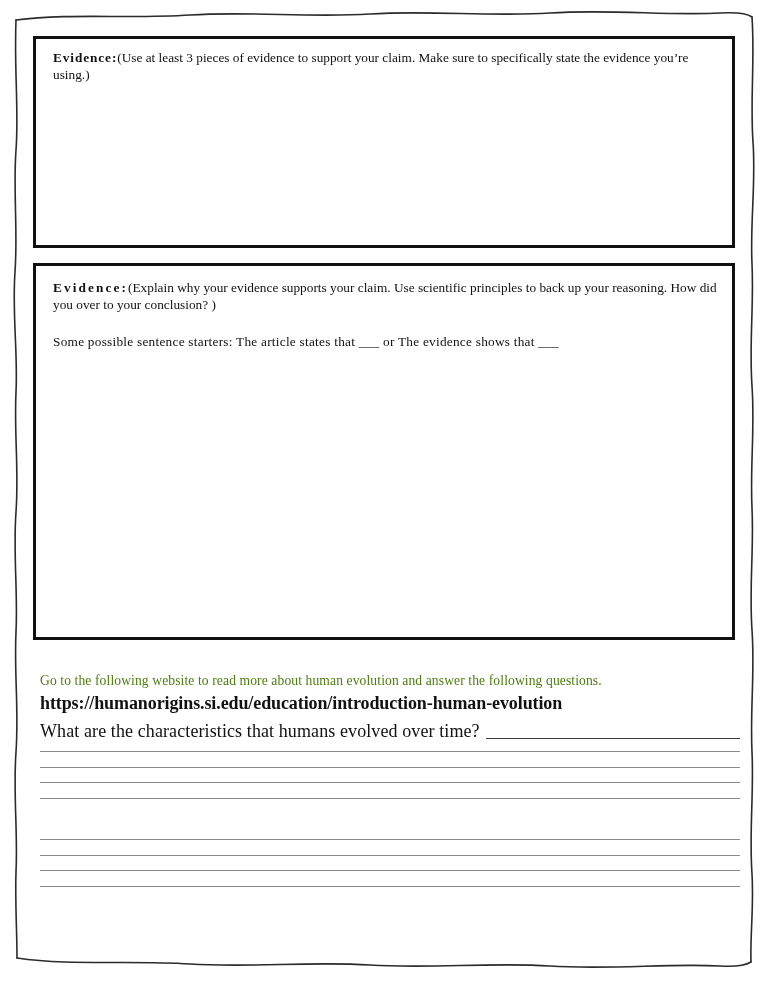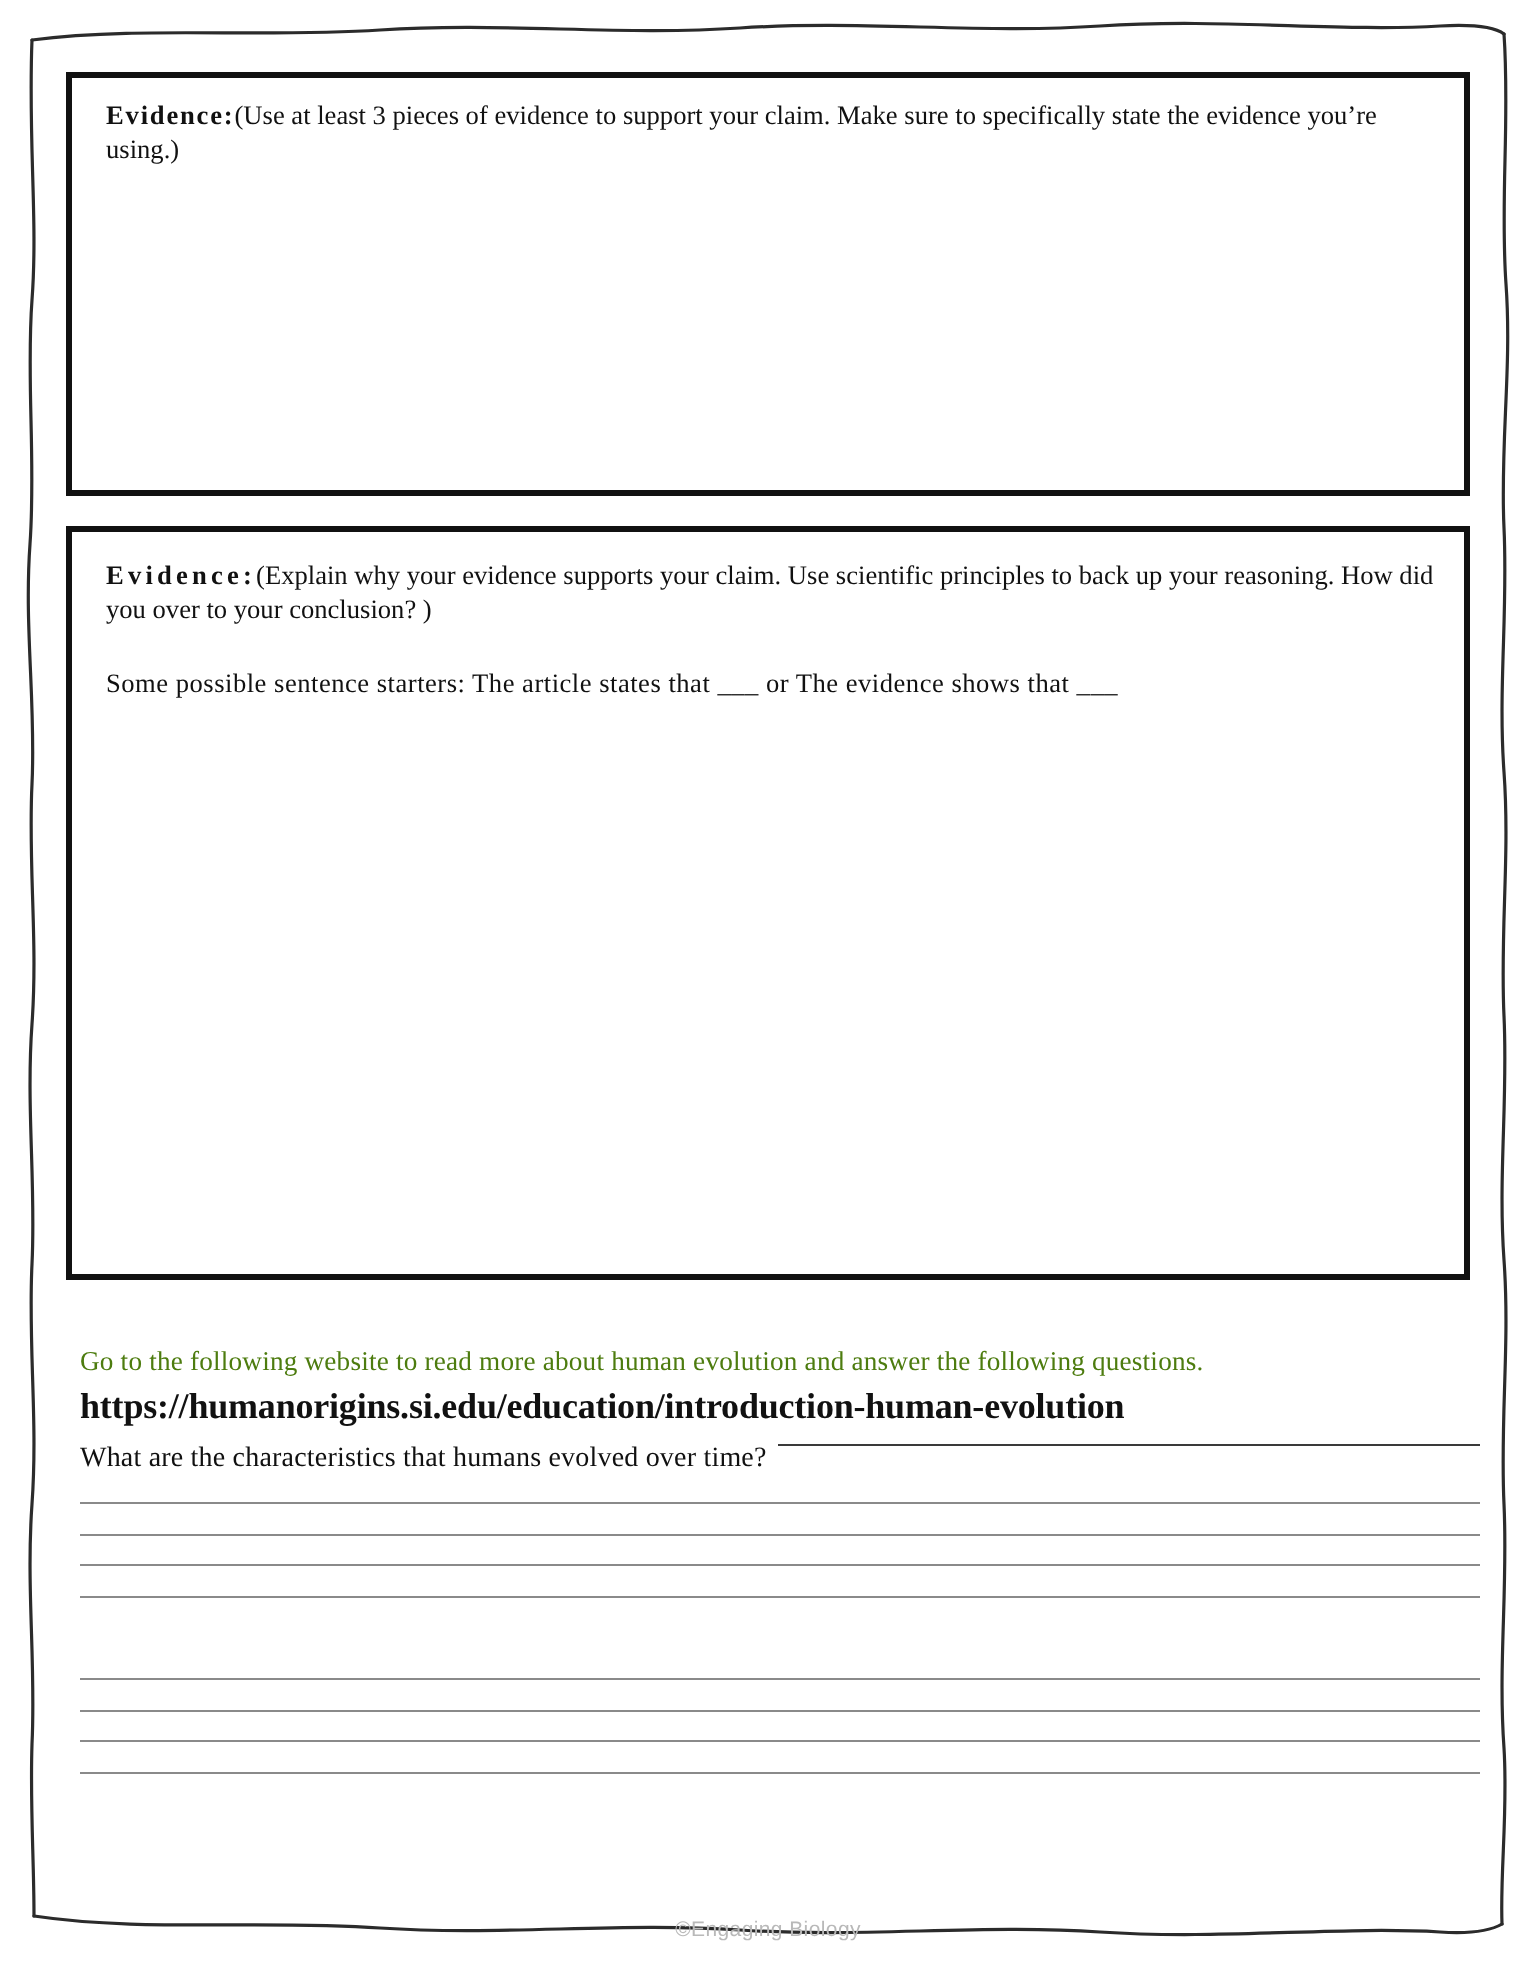--- a/index.html
+++ b/index.html
@@ -110,22 +110,22 @@
   .question-group {
     position: absolute;
     left: 40px;
     width: 700px;
   }
   #question-1 { top: 722px; }
   #question-2 { top: 830px; }
 
   .question-row {
     display: flex;
-    align-items: flex-start;
-    font-size: 14px;
+    align-items: flex-end;
+    font-size: 18px;
     line-height: 1.1;
     color: #111111;
     letter-spacing: 0.1px;
     height: 20px;
   }
   .question-text {
     white-space: nowrap;
     padding-right: 6px;
   }
   .question-rule {
@@ -228,15 +228,14 @@
 
   <div class="question-group" id="question-2">
     <div class="ruled-lines">
       <div class="ruled-line"></div>
       <div class="ruled-line"></div>
       <div class="ruled-line"></div>
       <div class="ruled-line"></div>
     </div>
   </div>
 
-  <div id="footer">©Engaging Biology</div>
 
 </div>
 
 </body></html>

